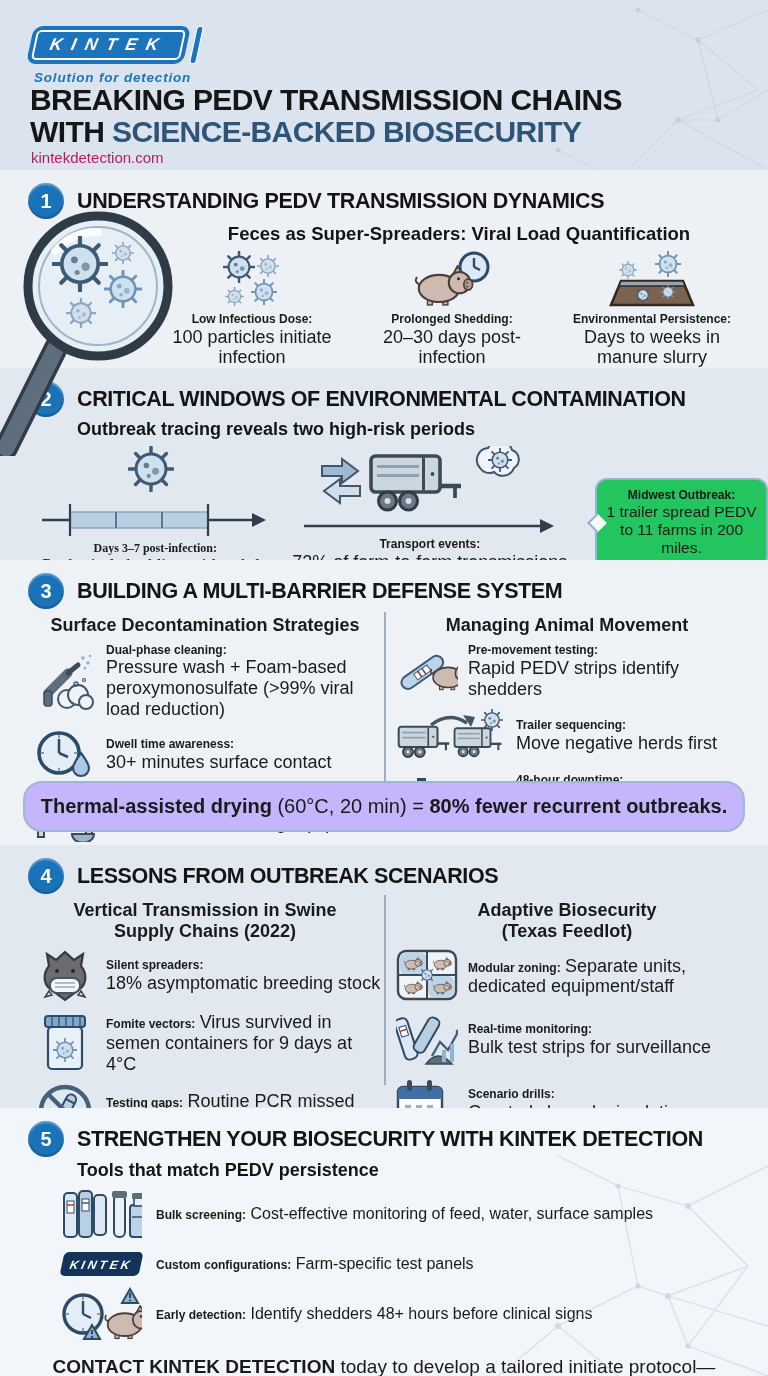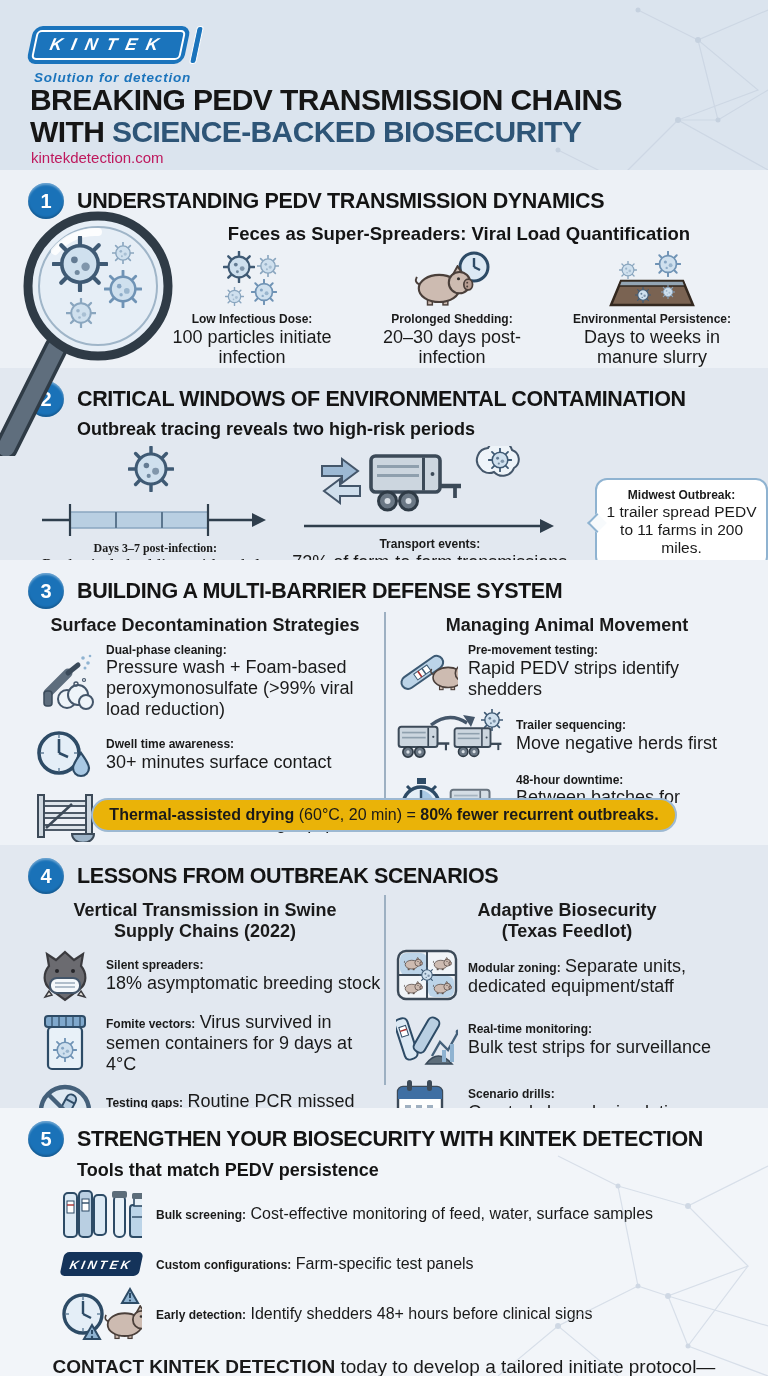--- a/index.html
+++ b/index.html
@@ -43,39 +43,39 @@
   .txt{font-size:18px;line-height:1.15;}
 
   
   #magnifier{position:absolute;left:0px;top:206px;z-index:6;}
 
   
   .s2-sub{margin:2px 0 0 77px;}
   .s2-row{display:flex;margin:6px 0 0 40px;align-items:flex-start;}
   .s2-b1{width:238px;text-align:center;font-family:Liberation Serif, serif;}
   .s2-b2{width:300px;text-align:center;margin-left:14px;}
-  .s2-callout{width:162px;margin-left:20px;margin-top:32px;position:relative;background:#ffffff;
+  .s2-callout{width:162px;margin-left:20px;margin-top:32px;position:relative;background:#22c55e;
     border:2px solid #8fb3d1;border-radius:12px;padding:9px 6px;text-align:center;font-size:15.5px;line-height:1.18;}
   .s2-callout:before{content:"";position:absolute;left:-7px;top:50%;width:12px;height:12px;background:#f7fafc;
     border-left:2px solid #8fb3d1;border-bottom:2px solid #8fb3d1;transform:translateY(-50%) rotate(45deg);}
 
   
   .cols{display:flex;padding:4px 20px 0 24px;}
   .col{width:50%;}
   .col-title{font-weight:bold;font-size:18px;text-align:center;margin:2px auto 8px;line-height:1.15;}
   .item{display:flex;gap:10px;margin-bottom:9px;align-items:center;padding-left:10px;}
   .ic-box{width:62px;flex:none;display:flex;justify-content:center;align-items:center;}
   .item .t{font-size:15.5px;line-height:1.17;}
   .stacked .lbl{display:block;}
   .vdiv{position:absolute;left:384px;width:1.5px;background:#9db0c2;}
   #s3 .vdiv{top:52px;height:200px;}
   #s4 .vdiv{top:50px;height:190px;}
   .banner-wrap{position:absolute;left:0;bottom:13px;width:768px;text-align:center;}
-  .banner{display:inline-block;background:#eab308;border:2px solid #9db9d2;border-radius:19px;
-    padding:6px 16px;font-size:16px;}
+  .banner{display:inline-block;background:#c4b5fd;border:2px solid #9db9d2;border-radius:19px;
+    padding:12px 16px;font-size:20px;}
 
   
   .s5-sub{margin:3px 0 6px 77px;}
   .s5-item{display:flex;align-items:center;gap:14px;margin:0 0 11px 62px;}
   .s5-ic{width:80px;flex:none;display:flex;justify-content:flex-start;align-items:center;}
   .s5-t{font-size:16px;}
   .mini-logo{display:inline-block;background:#14335a;border-radius:5px;padding:3px 8px;transform:skewX(-12deg);}
   .mini-logo span{color:#fff;font-weight:bold;font-style:italic;font-size:12px;letter-spacing:3px;}
   .footer{margin-top:14px;text-align:center;font-size:19px;line-height:1.3;padding:0 30px;}
 

